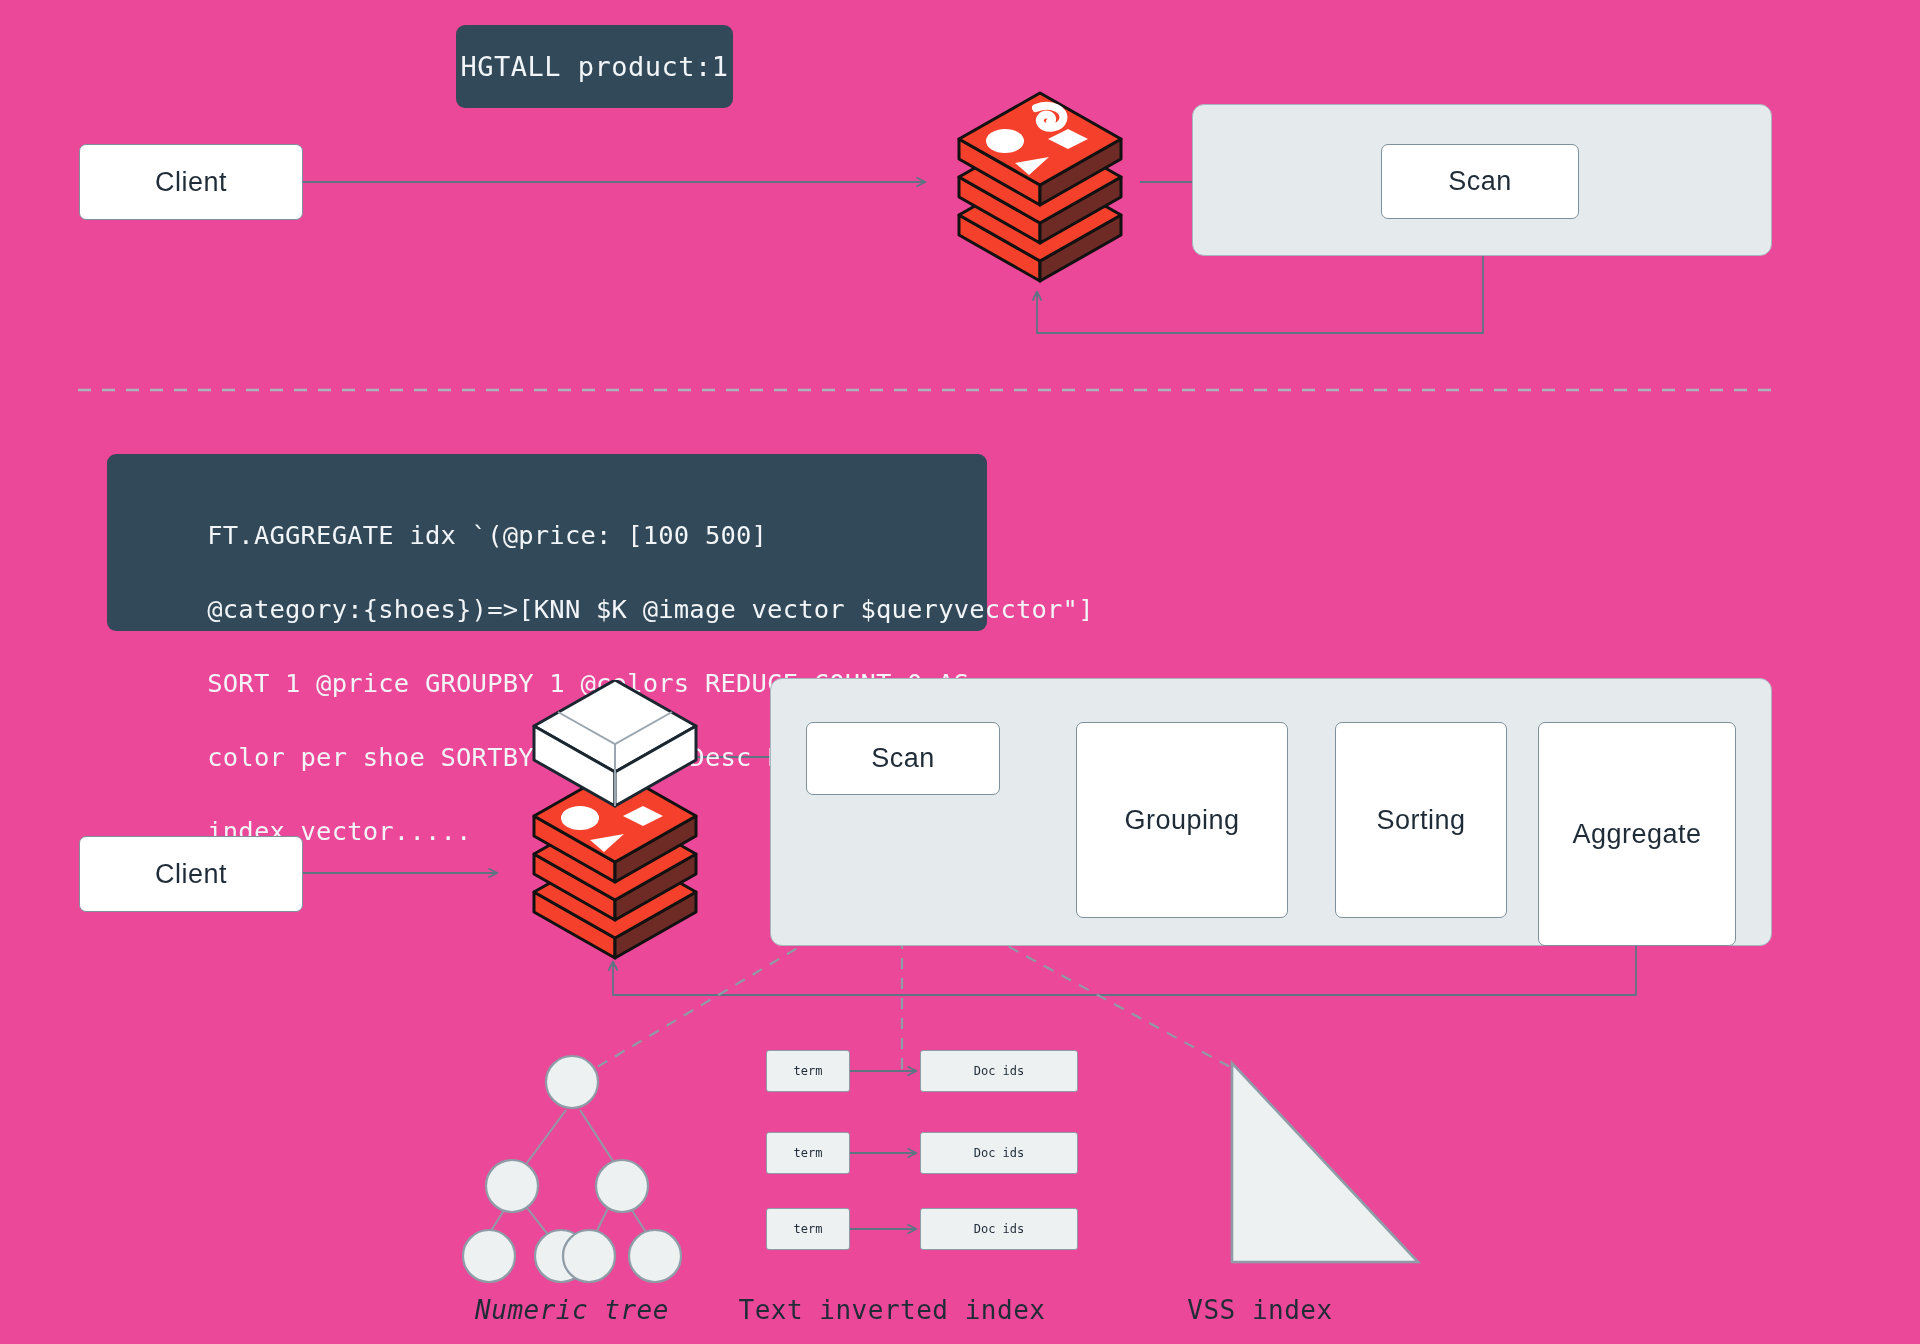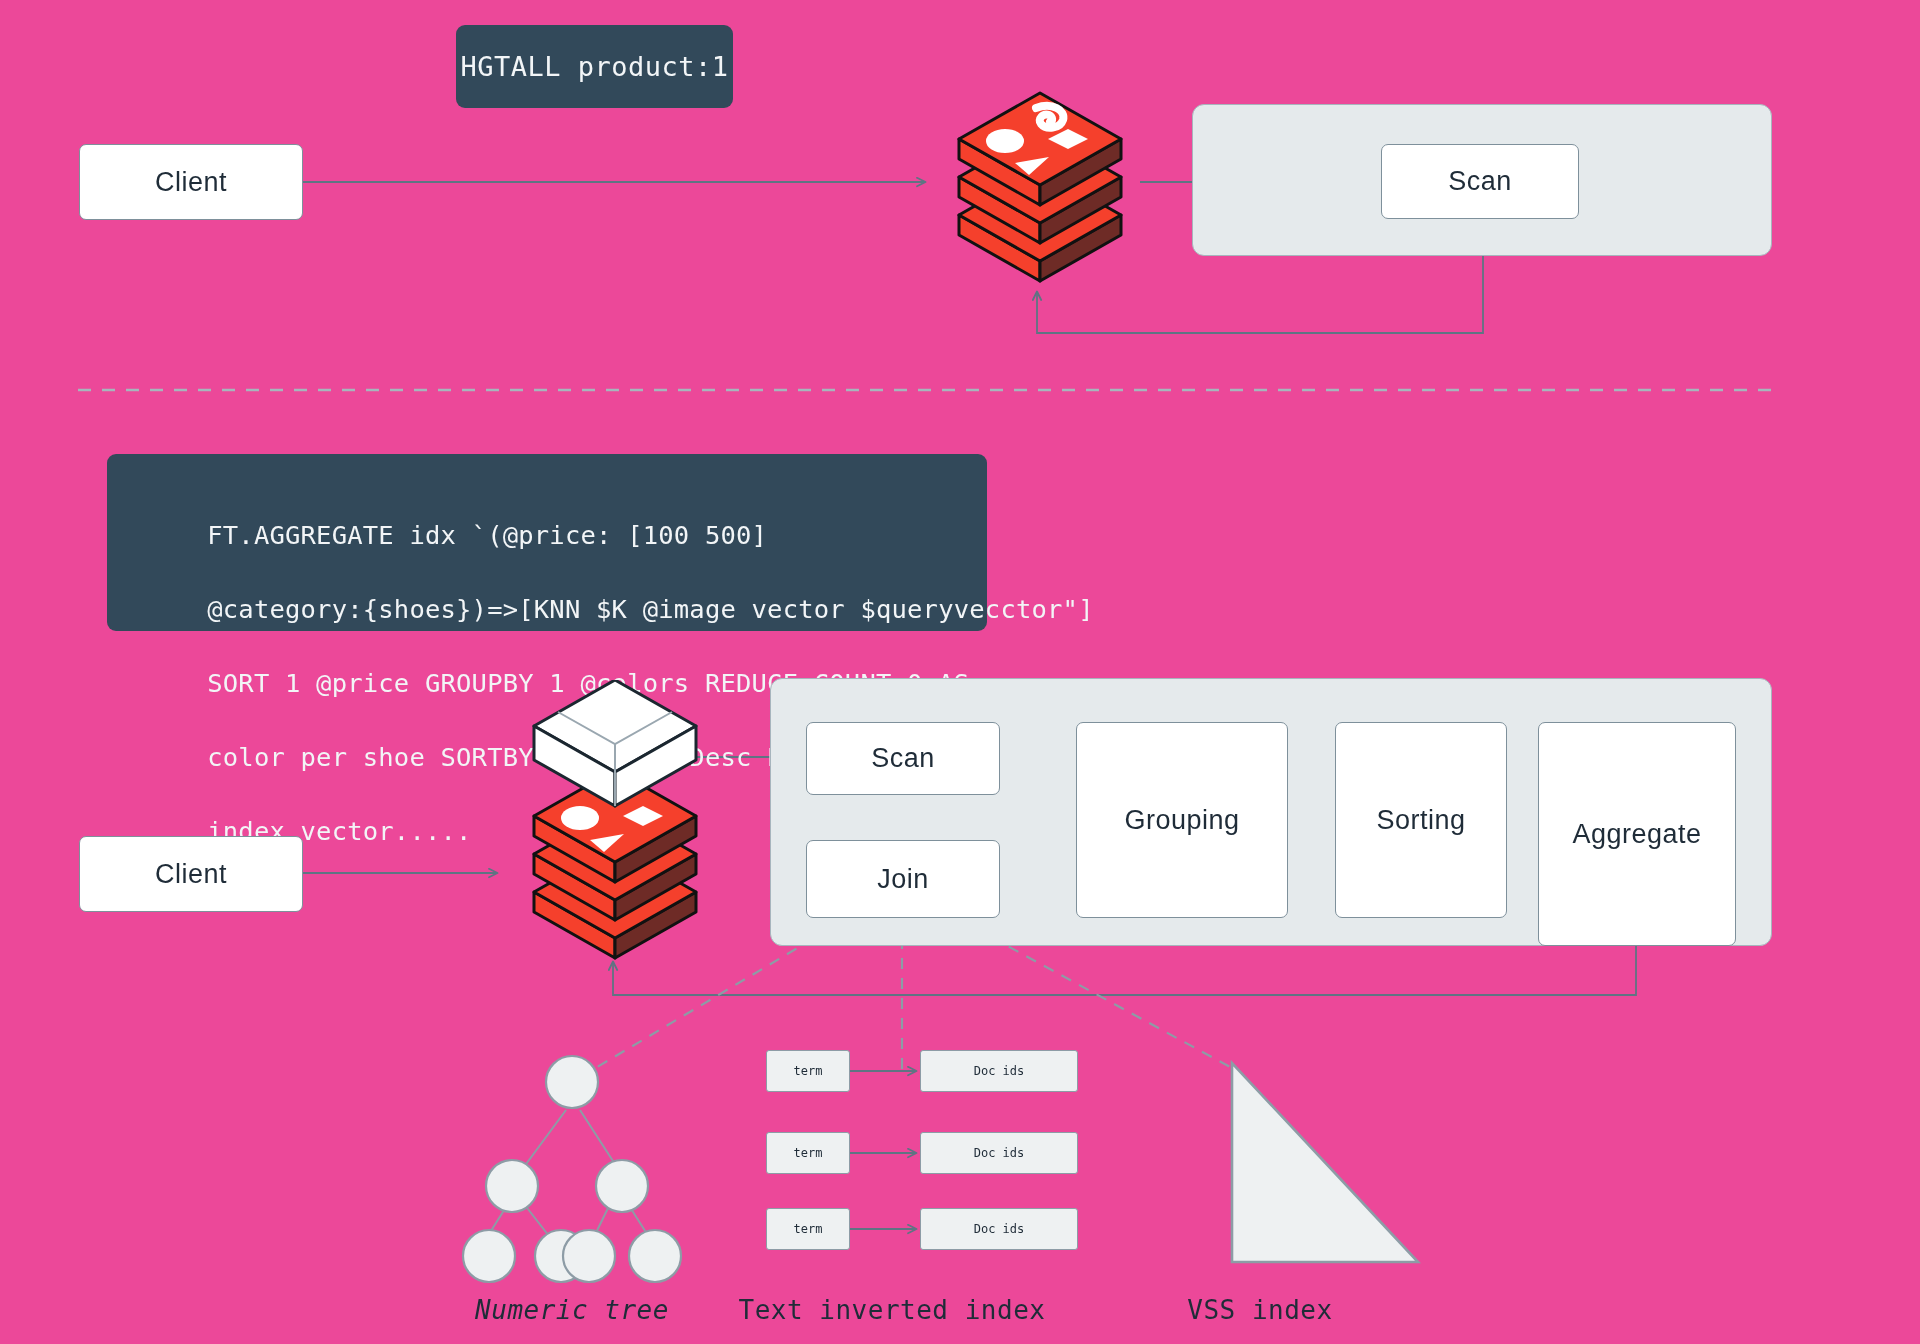--- a/index.html
+++ b/index.html
@@ -232,21 +232,20 @@
         <polyline points="30,32 87,64 144,32" fill="none" stroke="#9aa7b0" stroke-width="2"></polyline>
         <line x1="87" y1="64" x2="87" y2="126" stroke="#9aa7b0" stroke-width="2"></line>
       </g>
     </svg>
   </div>
 
   <div class="panel" style="left:770px; top:678px; width:1002px; height:268px;"></div>
 
   <div class="node-box" style="left:806px; top:722px; width:194px; height:73px;">Scan</div>
 
-  <div class="node-box" style="left:806px; top:840px; width:194px; height:78px;">Join</div>
 
   <div class="node-box" style="left:1076px; top:722px; width:212px; height:196px;">Grouping</div>
 
   <div class="node-box" style="left:1307px; top:722px; width:172px; height:196px;margin-left:28px;">Sorting</div>
 
   <div class="node-box" style="left:1538px; top:722px; width:198px; height:224px;">Aggregate</div>
 
   <div class="idx-box" style="left:766px; top:1050px; width:84px; height:42px;">term</div>
   <div class="idx-box" style="left:920px; top:1050px; width:158px; height:42px;">Doc ids</div>
 

